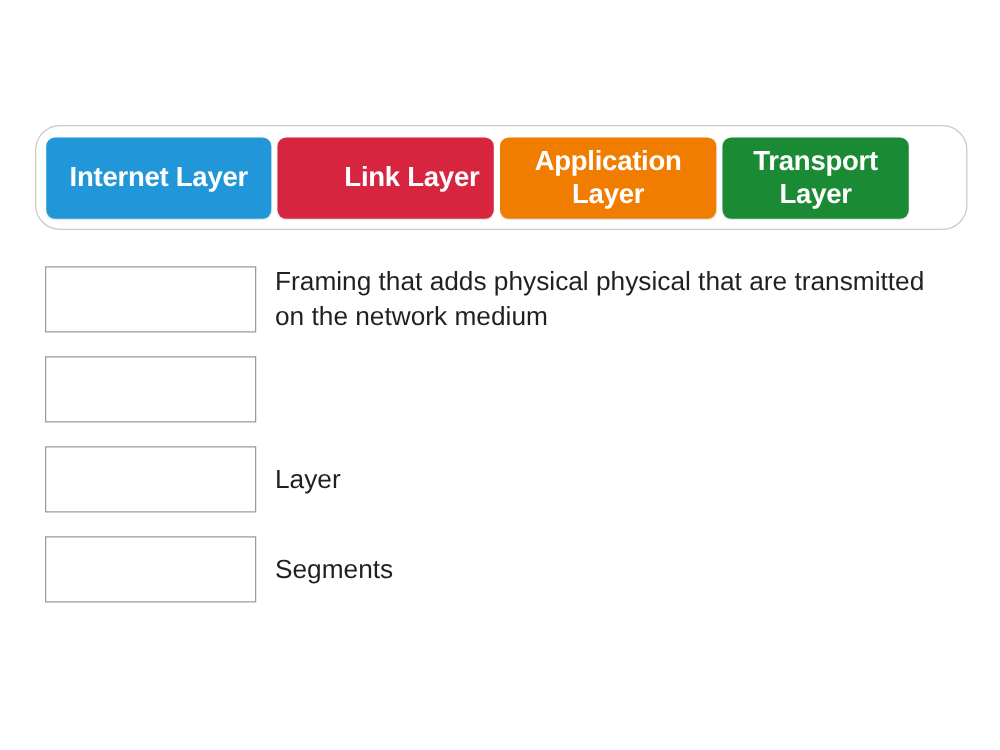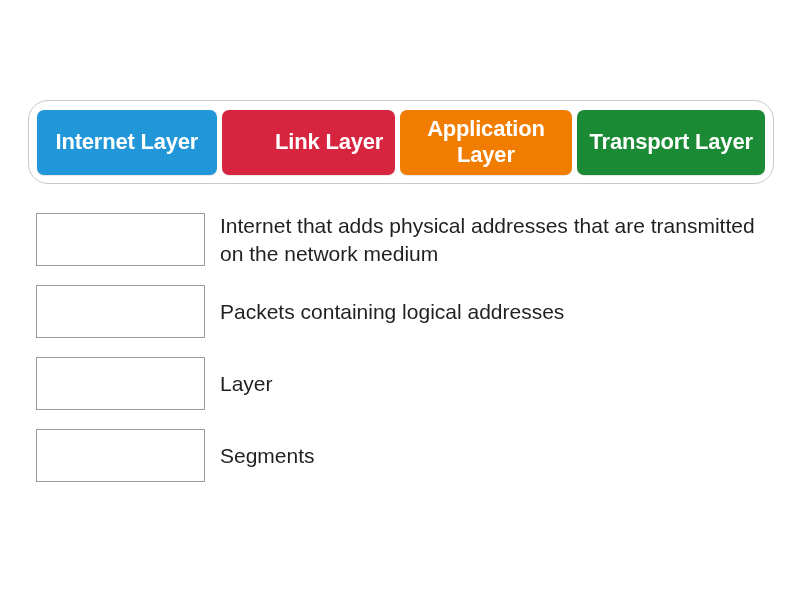--- a/index.html
+++ b/index.html
@@ -48,21 +48,21 @@
     letter-spacing: -0.2px;
     padding: 0 6px;
     cursor: move;
     user-select: none;
     box-shadow: 0 1px 1px rgba(0,0,0,0.10);
   }
 
   .tile-internet    { width: 180px; }
   .tile-link        { width: 173px; }
   .tile-application { width: 173px; }
-  .tile-transport   { width: 188px; }
+  .tile-transport   { width: 149px; }
 
   
   .rows {
     position: absolute;
     left: 36px;
     top: 213px;
     width: 730px;
   }
 
   .row {
@@ -108,26 +108,25 @@
   <div class="tile tile-transport" style="background: rgb(27, 138, 52);">
     <span>Transport Layer</span>
   </div>
 
 </div>
 
 <div class="rows">
 
   <div class="row">
     <div class="drop-slot"></div>
-    <div class="prompt">Internet that adds physical addresses that are transmitted on the network medium</div>
+    <div class="prompt">Framing that adds physical physical that are transmitted on the network medium</div>
   </div>
 
   <div class="row">
     <div class="drop-slot"></div>
-    <div class="prompt">Packets containing logical addresses</div>
   </div>
 
   <div class="row">
     <div class="drop-slot"></div>
     <div class="prompt">Layer</div>
   </div>
 
   <div class="row">
     <div class="drop-slot"></div>
     <div class="prompt">Segments</div>

